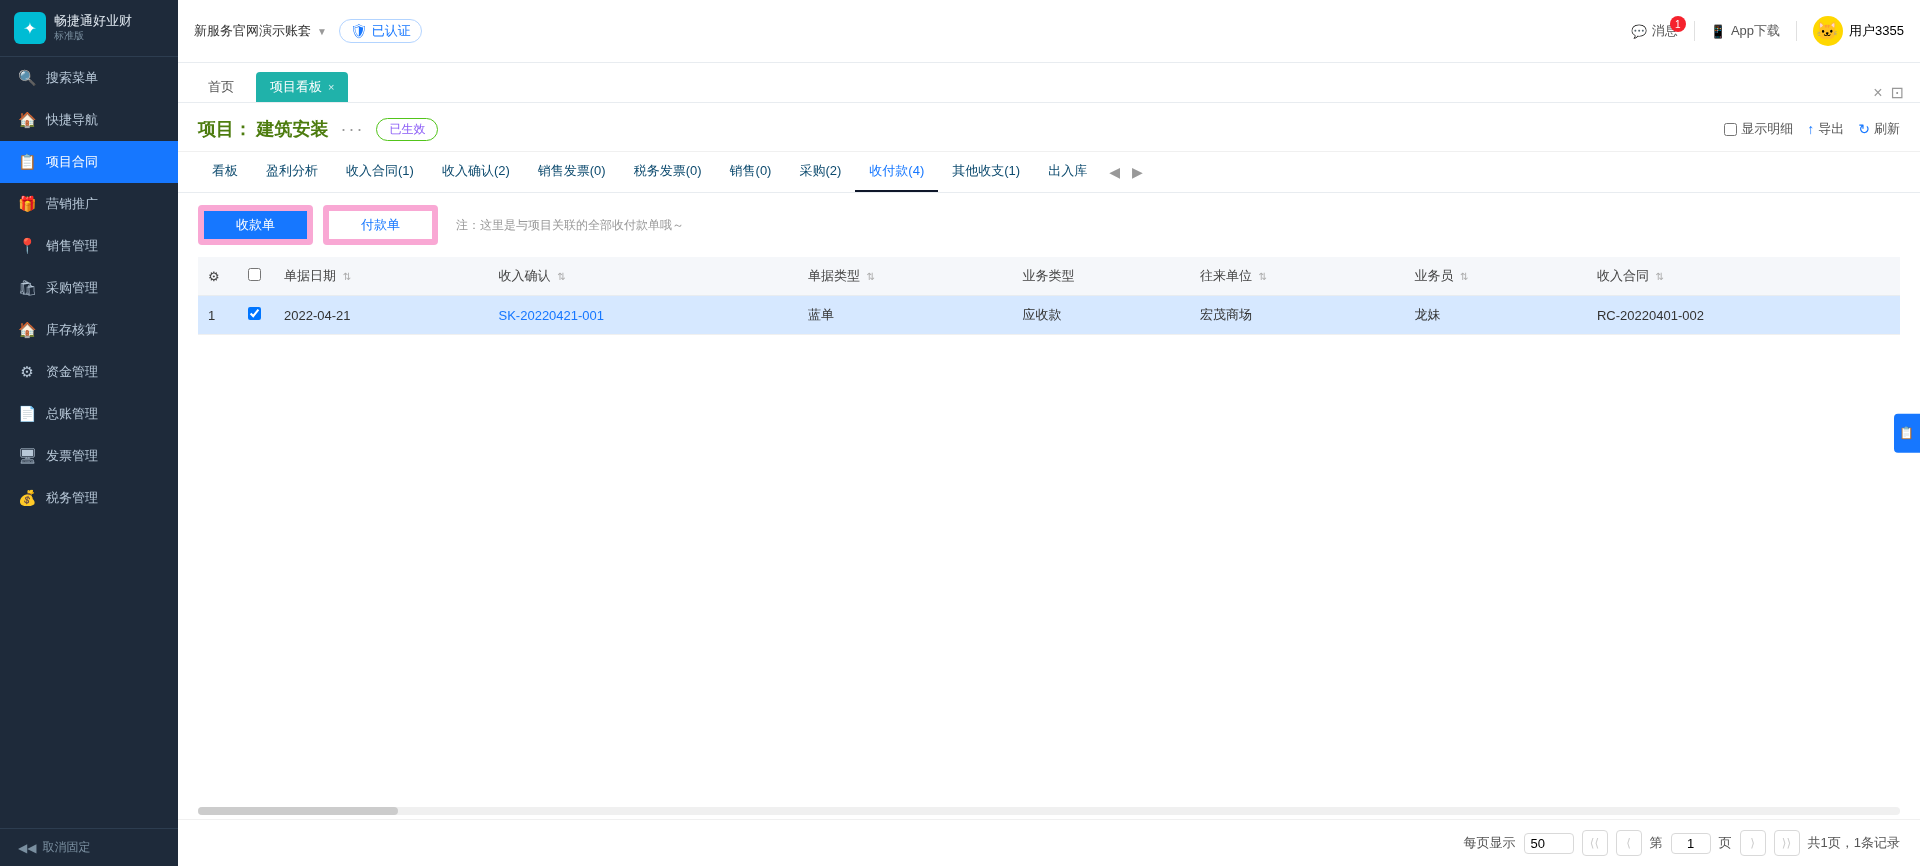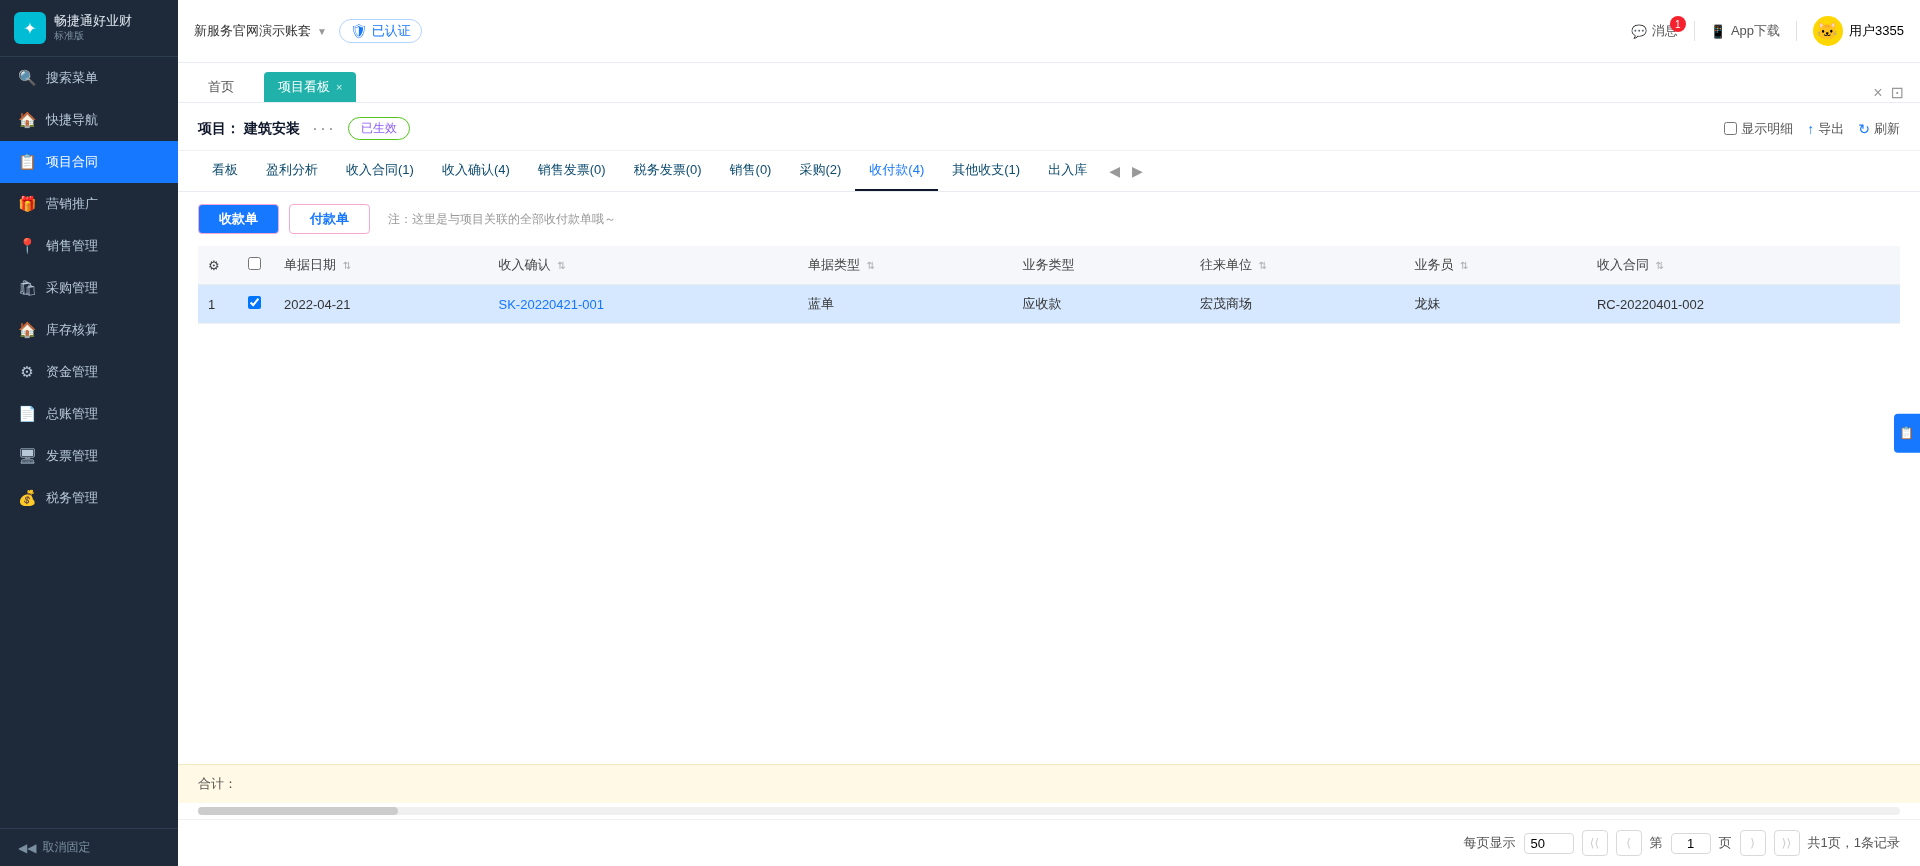--- a/index.html
+++ b/index.html
@@ -103,21 +103,21 @@
       background: #ffd700; display: flex; align-items: center; justify-content: center;
       font-size: 18px;
     }
 
     
     .tabs-bar {
       background: white;
       border-bottom: 1px solid #e8ecf0;
       display: flex; align-items: flex-end;
       padding: 0 16px;
-      gap: 16px;
+      gap: 8px;
       height: 40px;
     }
     .tab {
       padding: 6px 14px;
       font-size: 13px; cursor: pointer;
       color: #555; border-radius: 4px 4px 0 0;
       display: flex; align-items: center; gap: 6px;
     }
     .tab.active {
       background: #20b2aa;
@@ -136,21 +136,21 @@
     .content {
       flex: 1; overflow: hidden; display: flex; flex-direction: column;
       background: white; margin: 0;
     }
 
     
     .project-header {
       display: flex; align-items: center; padding: 14px 20px 10px;
       border-bottom: 1px solid #f0f0f0; gap: 12px;
     }
-    .project-title { font-size: 14px; font-weight: bold; color: #0f172a; }
+    .project-title { font-size: 18px; font-weight: bold; color: #4d7c0f; font-family: Liberation Serif, serif; }
     .project-more { color: #999; cursor: pointer; font-size: 18px; letter-spacing: 2px; }
     .project-status {
       border: 1px solid #52c41a; color: #8b5cf6;
       border-radius: 12px; padding: 2px 12px; font-size: 12px;
     }
     .project-header-actions { margin-left: auto; display: flex; align-items: center; gap: 14px; }
     .project-header-action {
       display: flex; align-items: center; gap: 4px;
       font-size: 13px; color: #555; cursor: pointer;
     }
@@ -173,23 +173,22 @@
     }
     .sub-tab.active { color: #1677ff; border-bottom: 2px solid #0f172a; }
     .sub-tab-nav { display: flex; align-items: center; gap: 4px; margin-left: 4px; }
     .sub-tab-nav-btn { color: #999; font-size: 14px; cursor: pointer; padding: 4px; }
 
     
     .sub-content-header {
       display: flex; align-items: center; padding: 12px 20px; gap: 10px;
     }
     .toggle-btn {
-      padding: 5px 20px; border-radius: 4px; font-size: 13px; cursor: pointer;
-      border: 1px solid #f9a8d4;
-      font-weight: bold;
+      padding: 5px 32px; border-radius: 4px; font-size: 13px; cursor: pointer;
+      border: 6px solid #f9a8d4;
     }
     .toggle-btn.active { background: #1677ff; color: white; }
     .toggle-btn.inactive { background: white; color: #1677ff; }
     .sub-content-note { font-size: 12px; color: #999; margin-left: 8px; }
 
     
     .table-wrap { flex: 1; overflow: auto; padding: 0 20px; }
     .data-table {
       width: 100%; border-collapse: collapse;
       font-size: 13px;
@@ -413,21 +412,21 @@
       <div class="sub-tab">
         <span>看板</span>
       </div>
       <div class="sub-tab">
         <span>盈利分析</span>
       </div>
       <div class="sub-tab">
         <span>收入合同(1)</span>
       </div>
       <div class="sub-tab">
-        <span>收入确认(4)</span>
+        <span>收入确认(2)</span>
       </div>
       <div class="sub-tab">
         <span>销售发票(0)</span>
       </div>
       <div class="sub-tab">
         <span>税务发票(0)</span>
       </div>
       <div class="sub-tab">
         <span>销售(0)</span>
       </div>
@@ -501,23 +500,20 @@
       <td>蓝单</td>
       <td>应收款</td>
       <td>宏茂商场</td>
       <td>龙妹</td>
       <td>RC-20220401-002</td>
     </tr>
           </tbody>
       </table>
     </div>
 
-    <div class="table-footer">
-      <span>合计：</span>
-    </div>
 
     <div class="scrollbar-row">
       <div class="scrollbar-track">
         <div class="scrollbar-thumb"></div>
       </div>
     </div>
 
     <div class="pagination">
       <span>每页显示</span>
       <div style="position:relative; display:inline-block;">

